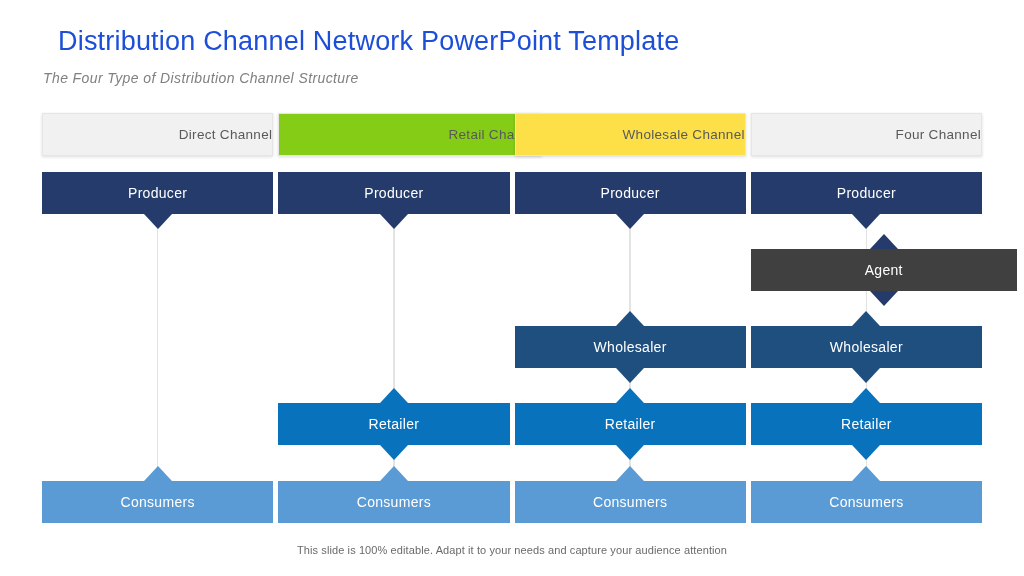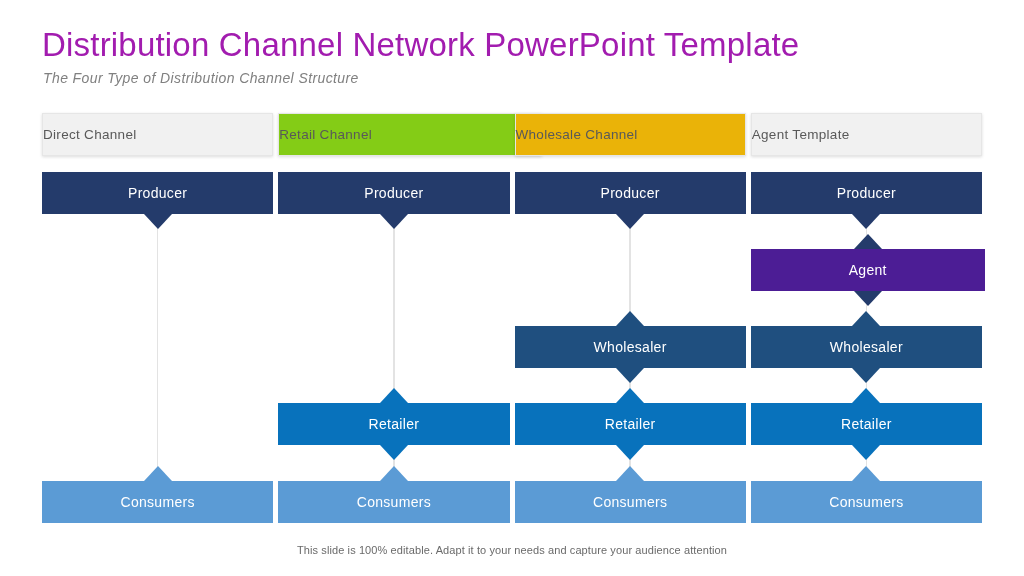--- a/index.html
+++ b/index.html
@@ -6,41 +6,41 @@
   body{
     width:1024px;height:576px;
     background:#ffffff;
     font-family:"Liberation Sans", sans-serif;
     overflow:hidden;
     position:relative;
   }
 
   
   .slide-title{
-    position:absolute;left:42px;top:26px;
-    font-size:33px;font-weight:400;color:#a21caf;
+    position:absolute;left:58px;top:26px;
+    font-size:27px;font-weight:400;color:#1d4ed8;
     letter-spacing:.2px;white-space:nowrap;
   }
   .slide-subtitle{
     position:absolute;left:43px;top:70px;
     font-size:14px;font-weight:400;color:#808080;
     letter-spacing:.4px;white-space:nowrap;font-style:italic;
   }
 
   
   #diagram{position:absolute;left:0;top:0;width:1024px;height:576px;}
 
   
   .ch-tab{
     position:absolute;height:43px;
     background:#f1f1f1;
     border:1px solid #e6e6e6;
     box-shadow:0 1px 3px rgba(0,0,0,.14);
     box-sizing:border-box;
-    display:flex;align-items:center;justify-content:flex-start;
+    display:flex;align-items:center;justify-content:flex-end;
   }
   .ch-tab span{
     font-size:13.5px;color:#595959;letter-spacing:.3px;
   }
 
   
   .node{
     position:absolute;height:42px;
     display:flex;align-items:center;justify-content:center;
     box-sizing:border-box;
@@ -88,25 +88,25 @@
 <div class="slide-title">Distribution Channel Network PowerPoint Template</div>
 <div class="slide-subtitle">The Four Type of Distribution Channel Structure</div>
 
 <div id="diagram">
     <div class="ch-tab" style="left: 42px; top: 113px; width: 231.25px; background: rgb(241, 241, 241);">
       <span style="color: rgb(89, 89, 89);">Direct Channel</span>
     </div>
     <div class="ch-tab" style="left: 278.25px; top: 113px; width: 264px; background: #84cc16;">
       <span style="color: rgb(89, 89, 89);">Retail Channel</span>
     </div>
-    <div class="ch-tab" style="left: 514.5px; top: 113px; width: 231.25px; background: #eab308;">
+    <div class="ch-tab" style="left: 514.5px; top: 113px; width: 231.25px; background: #fde047;">
       <span style="color: rgb(89, 89, 89);">Wholesale Channel</span>
     </div>
     <div class="ch-tab" style="left: 750.75px; top: 113px; width: 231.25px; background: rgb(241, 241, 241);">
-      <span style="color: rgb(89, 89, 89);">Agent Template</span>
+      <span style="color: rgb(89, 89, 89);">Four Channel</span>
     </div>
     <div class="conn" style="left: 156.875px; top: 214px; height: 267px; background: rgb(227, 227, 227);"></div>
     <div class="conn" style="left: 393.125px; top: 214px; height: 189px; background: rgb(227, 227, 227);"></div>
     <div class="conn" style="left: 393.125px; top: 445px; height: 36px; background: rgb(227, 227, 227);"></div>
     <div class="conn" style="left: 629.375px; top: 214px; height: 112px; background: rgb(227, 227, 227);"></div>
     <div class="conn" style="left: 629.375px; top: 368px; height: 35px; background: rgb(227, 227, 227);"></div>
     <div class="conn" style="left: 629.375px; top: 445px; height: 36px; background: rgb(227, 227, 227);"></div>
     <div class="conn" style="left: 865.625px; top: 214px; height: 35px; background: rgb(227, 227, 227);"></div>
     <div class="conn" style="left: 865.625px; top: 291px; height: 35px; background: rgb(227, 227, 227);"></div>
     <div class="conn" style="left: 865.625px; top: 368px; height: 35px; background: rgb(227, 227, 227);"></div>
@@ -147,21 +147,21 @@
       <div class="notch-up"></div>
     </div>
     <div class="node" style="left: 514.5px; top: 481px; width: 231.25px; background: rgb(91, 155, 213); color: rgb(91, 155, 213);">
       <span class="lbl" style="color: rgb(255, 255, 255);">Consumers</span>
       <div class="notch-up"></div>
     </div>
     <div class="node" style="left: 750.75px; top: 172px; width: 231.25px; background: rgb(36, 59, 107); color: rgb(36, 59, 107);">
       <span class="lbl" style="color: rgb(255, 255, 255);">Producer</span>
       <div class="notch-down"></div>
     </div>
-    <div class="node" style="left: 750.75px; top: 249px; width: 234px; background: #4c1d95; color: rgb(36, 59, 107);">
+    <div class="node" style="left: 750.75px; top: 249px; width: 266px; background: #404040; color: rgb(36, 59, 107);">
       <span class="lbl" style="color: rgb(255, 255, 255);">Agent</span>
       <div class="notch-down"></div>
       <div class="notch-up"></div>
     </div>
     <div class="node" style="left: 750.75px; top: 326px; width: 231.25px; background: rgb(31, 79, 127); color: rgb(31, 79, 127);">
       <span class="lbl" style="color: rgb(255, 255, 255);">Wholesaler</span>
       <div class="notch-down"></div>
       <div class="notch-up"></div>
     </div>
     <div class="node" style="left: 750.75px; top: 403px; width: 231.25px; background: rgb(8, 114, 188); color: rgb(8, 114, 188);">

